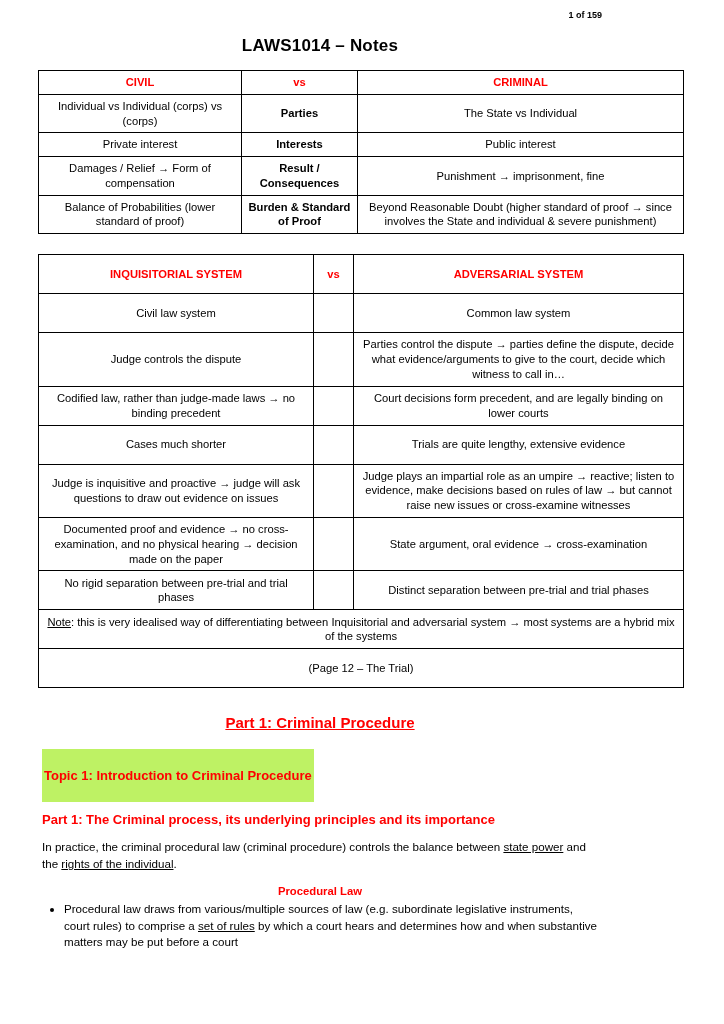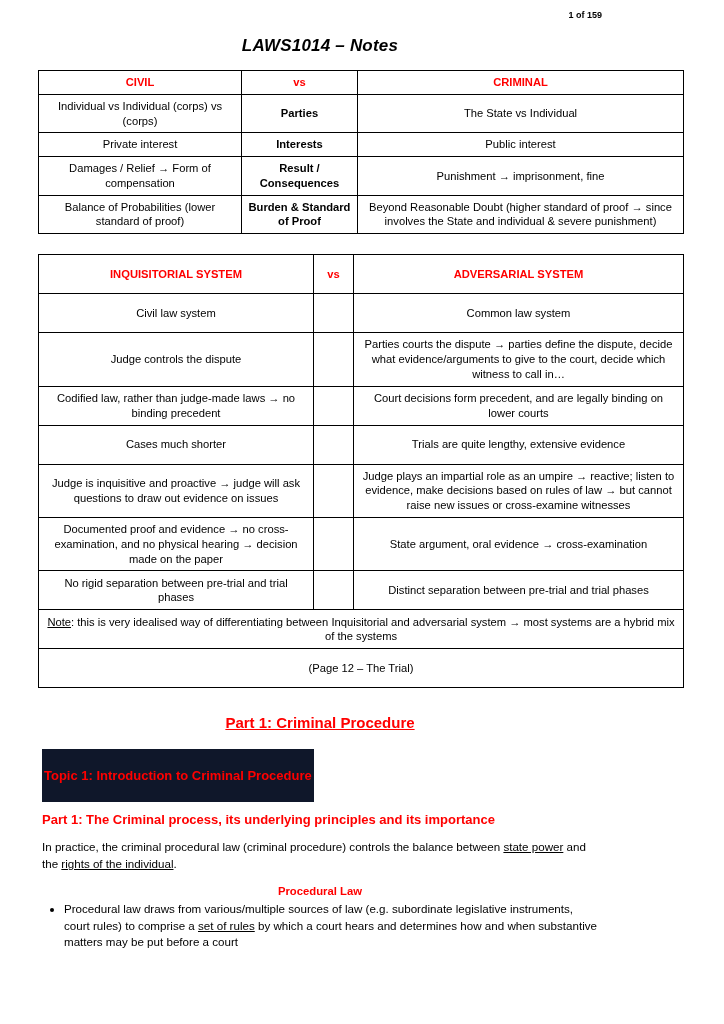--- a/index.html
+++ b/index.html
@@ -29,21 +29,20 @@
     font-size: 9px;
     font-weight: bold;
     color: #000;
   }
   h1.doc-title {
     text-align: center;
     font-size: 17px;
     font-weight: bold;
     margin: 26px 0 14px 0;
     letter-spacing: 0.2px;
-    font-style: italic;
   }
   table.nb {
     border-collapse: collapse;
     width: 645px;
     margin: 0 auto;
     table-layout: fixed;
   }
   table.nb td {
     border: 1px solid #000;
     padding: 4px 6px;
@@ -81,21 +80,21 @@
   h2.part-title {
     text-align: center;
     color: #ff0000;
     font-weight: bold;
     font-size: 15px;
     text-decoration: underline;
     margin: 26px 0 18px 0;
   }
   .topic-hl {
     display: inline-block;
-    background: #0f172a;
+    background: #bef264;
     color: #ff0000;
     font-weight: bold;
     font-size: 13px;
     padding: 19px 2px;
     margin: 0 0 10px 0;
   }
   .sub-red {
     color: #ff0000;
     font-weight: bold;
     font-size: 13px;
@@ -183,21 +182,21 @@
         <td class="hdr-red">ADVERSARIAL SYSTEM</td>
       </tr>
       <tr>
         <td>Civil law system</td>
         <td></td>
         <td>Common law system</td>
       </tr>
       <tr>
         <td>Judge controls the dispute</td>
         <td></td>
-        <td>Parties courts the dispute → parties define the dispute, decide what evidence/arguments to give to the court, decide which witness to call in…</td>
+        <td>Parties control the dispute → parties define the dispute, decide what evidence/arguments to give to the court, decide which witness to call in…</td>
       </tr>
       <tr>
         <td>Codified law, rather than judge-made laws → no binding precedent</td>
         <td></td>
         <td>Court decisions form precedent, and are legally binding on lower courts</td>
       </tr>
       <tr>
         <td>Cases much shorter</td>
         <td></td>
         <td>Trials are quite lengthy, extensive evidence</td>

